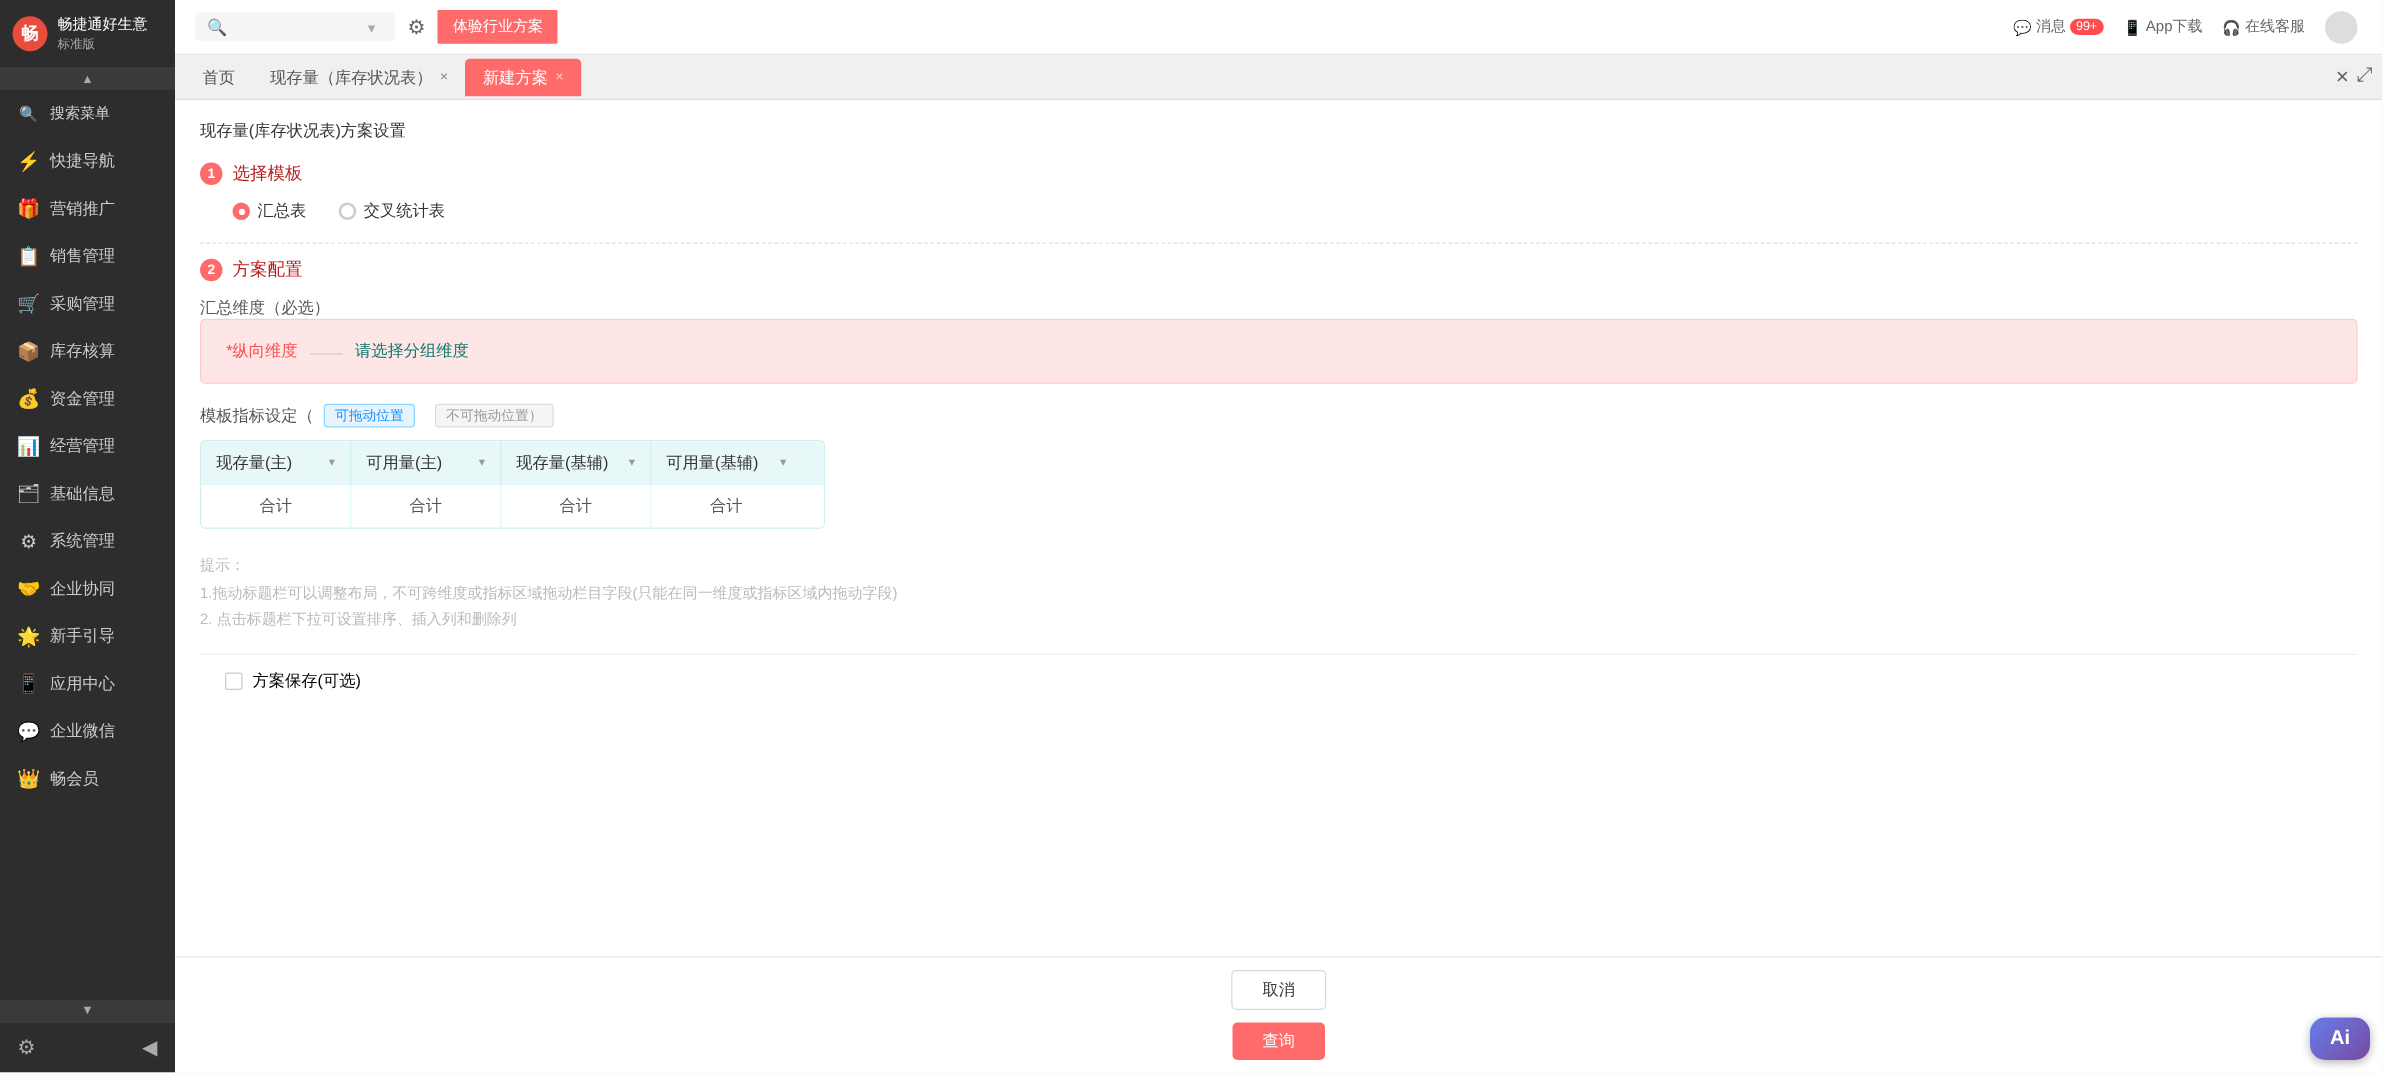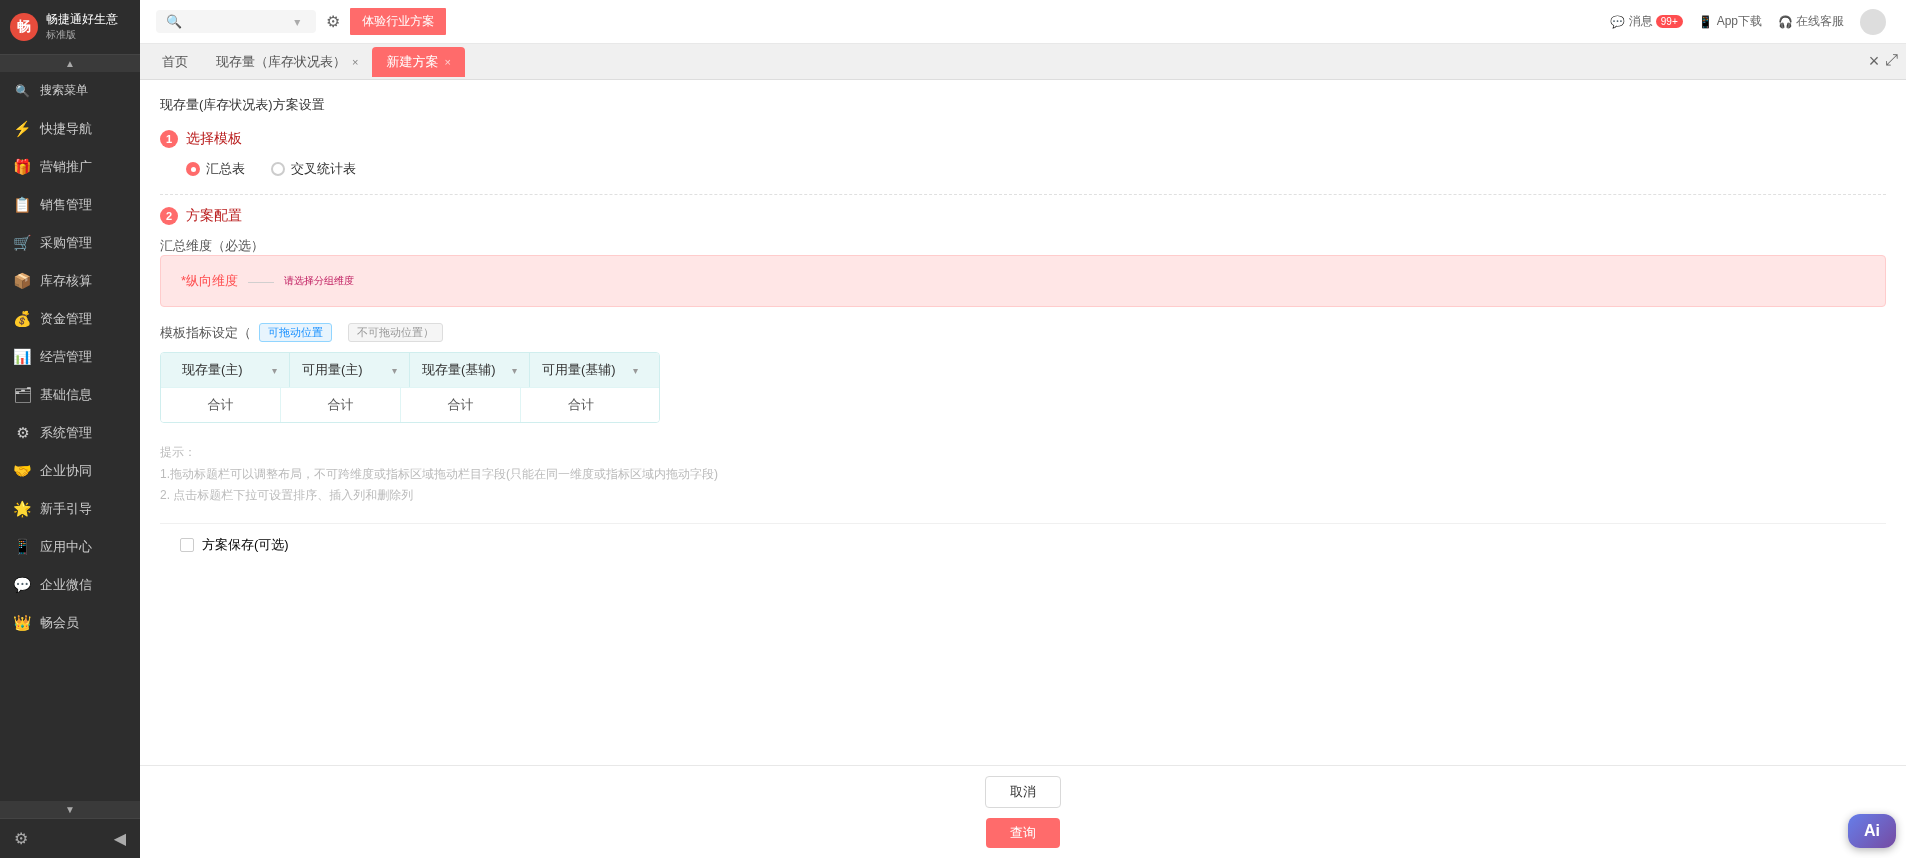--- a/index.html
+++ b/index.html
@@ -158,21 +158,21 @@
       border: 1px solid #ffcccc;
       border-radius: 4px;
       padding: 16px 20px;
       margin-bottom: 16px;
     }
     .dimension-row {
       display: flex; align-items: center; gap: 10px;
     }
     .dim-label { color: #ff4d4f; font-size: 13px; font-weight: 500; }
     .dim-dash { color: #ccc; }
-    .dim-placeholder { color: #be185d; font-size: 10px; font-family: Liberation Mono, monospace; }
+    .dim-placeholder { color: #0f766e; font-size: 13px; font-family: Liberation Mono, monospace; }
 
     
     .indicator-settings { margin-top: 12px; }
     .indicator-label { font-size: 13px; color: #555; margin-bottom: 8px; display: flex; align-items: center; gap: 8px; }
     .tag-movable {
       background: #e8f4fd; color: #1890ff; border: 1px solid #91d5ff;
       border-radius: 3px; padding: 1px 8px; font-size: 11px;
     }
     .tag-immovable {
       background: #f5f5f5; color: #999; border: 1px solid #ddd;
@@ -183,21 +183,21 @@
     .stat-section { margin-top: 10px; }
     .stat-title { color: #52c41a; font-size: 13px; margin-bottom: 8px; }
     .stat-table {
       border: 1px solid #d0eeee;
       border-radius: 4px;
       overflow: hidden;
       display: inline-block;
       min-width: 500px;
     }
     .stat-table-header {
-      display: flex; background: #e8f7f7; justify-content: center;
+      display: flex; background: #e8f7f7;
     }
     .stat-col {
       min-width: 120px; padding: 8px 12px;
       display: flex; align-items: center; justify-content: space-between;
       border-right: 1px solid #d0eeee; font-size: 13px; color: #333;
     }
     .stat-col:last-child { border-right: none; }
     .stat-table-row {
       display: flex; background: #fff;
       border-top: 1px solid #e0f5f5;

